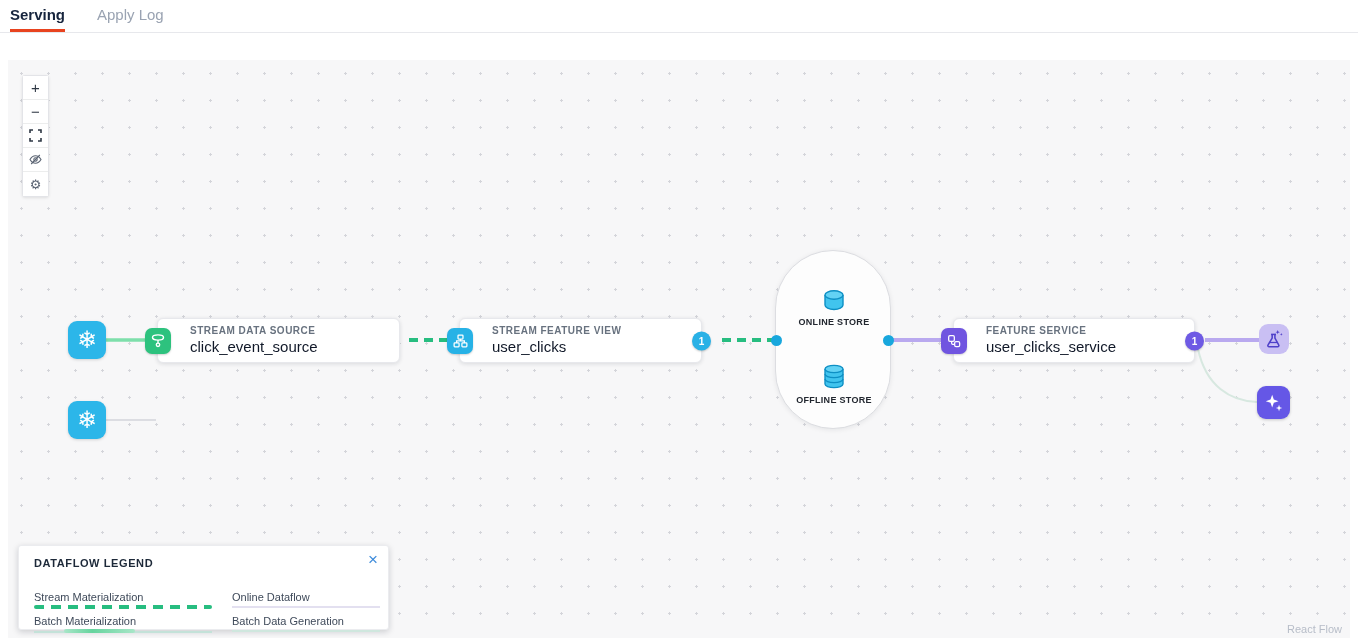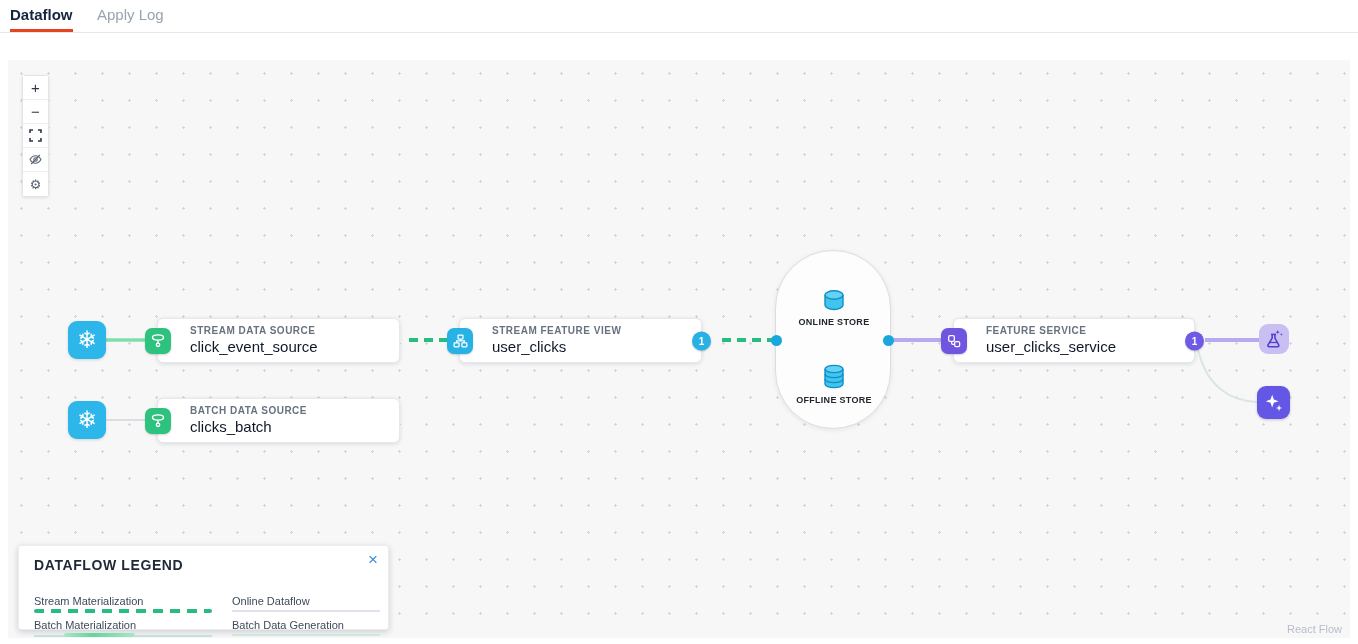--- a/index.html
+++ b/index.html
@@ -60,41 +60,41 @@
     background:#fdfdfd; border:1.5px solid #dcdde1; border-radius:58px;
     box-shadow:0 1px 5px rgba(16,24,40,.08); }
   .store-item { position:absolute; left:0; width:116px; text-align:center; }
   .store-item .slabel { font-size:9px; font-weight:700; color:#22272f; letter-spacing:.3px; margin-top:0; }
   .handle { position:absolute; width:11px; height:11px; border-radius:50%; background:#18a7dd; }
 
   
   .legend { position:absolute; left:10px; top:485px; width:371px; height:85px;
     background:#fff; border:1px solid #ebecef; border-radius:3px;
     box-shadow:0 2px 6px rgba(16,24,40,.18); padding:11px 15px 0 15px; }
-  .legend-title { font-size:14px; font-weight:700; color:#1d2939; letter-spacing:.6px; }
+  .legend-title { font-size:11px; font-weight:700; color:#1d2939; letter-spacing:.6px; }
   .legend-close { position:absolute; right:10px; top:5px; color:#3f8cdb; font-size:17px;
     font-weight:400; cursor:pointer; line-height:1; }
   .legend-grid { display:grid; grid-template-columns:178px 148px; column-gap:20px; margin-top:22px; }
   .litem .llabel { font-size:11px; color:#3f4a5a; }
   .lline { margin-top:2px; margin-bottom:6px; height:4px; position:relative; }
   .lline.dashed-green { background:repeating-linear-gradient(to right,#27bd80 0 10px,transparent 10px 17px);
     height:4px; border-radius:2px; }
   .lline.thin-lavender::after { content:""; position:absolute; left:0; right:0; top:1px; height:2px; background:#e3e0f0; }
   .lline.solid-green::before { content:""; position:absolute; left:0; right:0; top:2px; height:1.5px; background:#c4e2d9; }
   .lline.solid-green::after { content:""; position:absolute; left:17%; width:40%; top:0; height:4px; border-radius:2px;
     background:linear-gradient(to right,#a8e6c8,#66d49e 40%,#a8e6c8); }
   .lline.thin-teal::after { content:""; position:absolute; left:0; right:0; top:1px; height:2px; background:#cfe7de; }
 
   .attribution { position:absolute; right:8px; bottom:3px; font-size:11px; color:#b7bdc8; }
 </style>
 </head>
 <body>
 
 <div class="tabbar">
-  <div class="tab active">Dataflow</div>
+  <div class="tab active">Serving</div>
   <div class="tab inactive">Apply Log</div>
 </div>
 
 <div class="canvas">
 
   <svg class="edges" viewBox="0 0 1342 578">
 
     <path d="M98,280 L148,280" stroke="#7edfab" stroke-width="3.5" fill="none"></path>
 
     <path d="M98,360 L148,360" stroke="#dcdde2" stroke-width="2" fill="none"></path>
@@ -146,31 +146,20 @@
       <svg width="16" height="16" viewBox="0 0 16 16" fill="none" stroke="#fff" stroke-width="1.4">
         <ellipse cx="8" cy="4.5" rx="5.5" ry="2.6"></ellipse>
         <path d="M8,7.1 V10"></path>
         <circle cx="8" cy="11.8" r="1.7"></circle>
       </svg>
     </div>
     <div class="ntype">STREAM DATA SOURCE</div>
     <div class="nname">click_event_source</div>
   </div>
 
-  <div class="node" style="left:149px; top:338px;">
-    <div class="nicon green">
-      <svg width="16" height="16" viewBox="0 0 16 16" fill="none" stroke="#fff" stroke-width="1.4">
-        <ellipse cx="8" cy="4.5" rx="5.5" ry="2.6"></ellipse>
-        <path d="M8,7.1 V10"></path>
-        <circle cx="8" cy="11.8" r="1.7"></circle>
-      </svg>
-    </div>
-    <div class="ntype">BATCH DATA SOURCE</div>
-    <div class="nname">clicks_batch</div>
-  </div>
 
   <div class="node" style="left:451px; top:258px;">
     <div class="nicon blue">
       <svg width="17" height="17" viewBox="0 0 24 24" fill="none" stroke="#fff" stroke-width="1.8">
         <rect x="8.5" y="3" width="7" height="5.5" rx="1"></rect>
         <path d="M12,8.5 V11 M6.5,14 V11 H17.5 V14"></path>
         <rect x="3" y="14" width="7" height="5.5" rx="1"></rect>
         <rect x="14" y="14" width="7" height="5.5" rx="1"></rect>
       </svg>
     </div>

